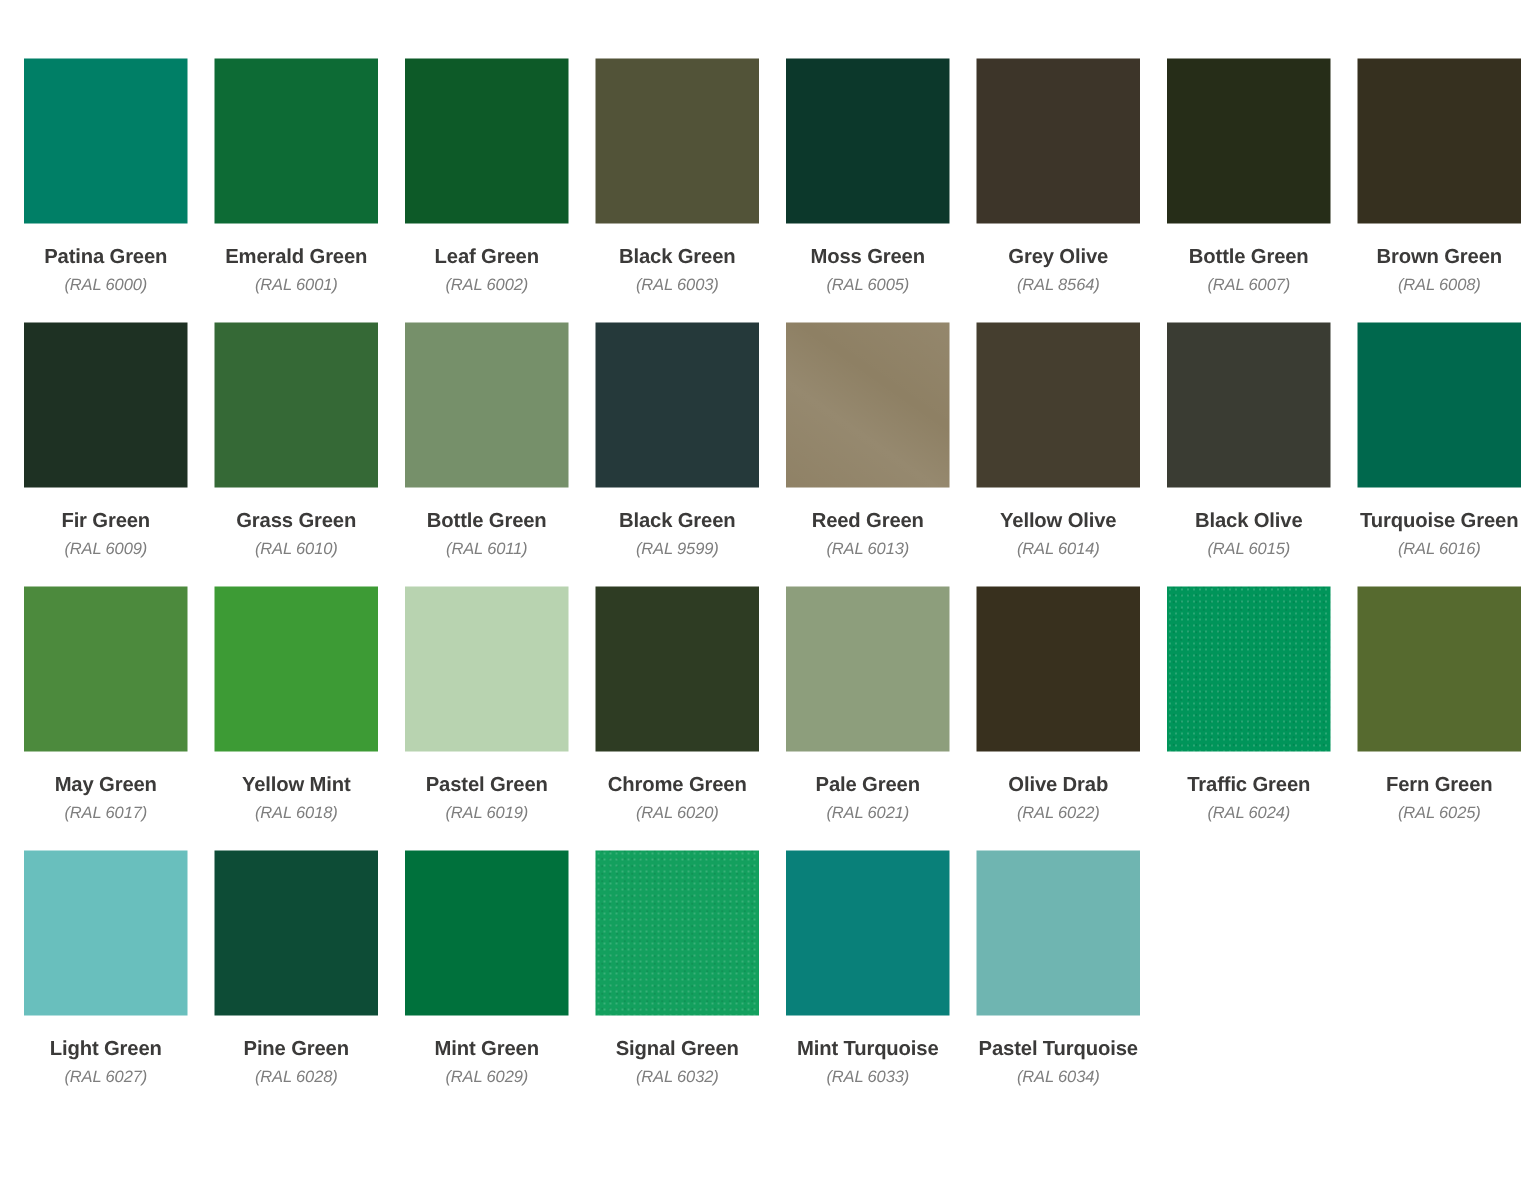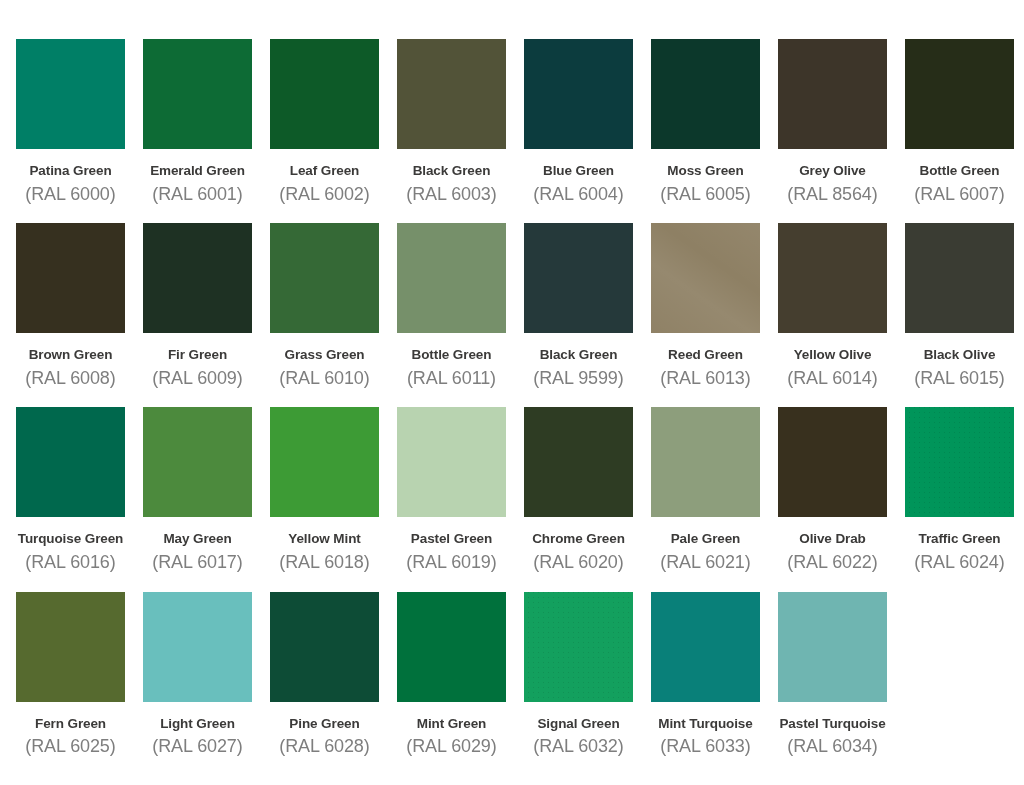--- a/index.html
+++ b/index.html
@@ -75,27 +75,28 @@
     font-weight: bold;
     color: #3b3a39;
     text-align: center;
     line-height: 1.15;
     white-space: nowrap;
     letter-spacing: -0.1px;
   }
 
   .swatch-code {
     margin-top: 5px;
-    font-size: 18px;
+    font-size: 11px;
     font-weight: normal;
     color: #7e7e7e;
     text-align: center;
     line-height: 1.15;
     white-space: nowrap;
     letter-spacing: -0.1px;
+    font-style: italic;
   }
 </style>
 </head>
 <body>
 
 <div class="chart">
   <div class="swatch-grid">
       <div class="swatch-cell">
         <div class="swatch-chip" style="background-color: rgb(0, 127, 102);"></div>
         <div class="swatch-name">Patina Green</div>
@@ -110,25 +111,20 @@
         <div class="swatch-chip" style="background-color: rgb(13, 90, 40);"></div>
         <div class="swatch-name">Leaf Green</div>
         <div class="swatch-code">(RAL 6002)</div>
       </div>
       <div class="swatch-cell">
         <div class="swatch-chip" style="background-color: rgb(82, 83, 56);"></div>
         <div class="swatch-name">Black Green</div>
         <div class="swatch-code">(RAL 6003)</div>
       </div>
       <div class="swatch-cell">
-        <div class="swatch-chip" style="background-color: rgb(12, 60, 62);"></div>
-        <div class="swatch-name">Blue Green</div>
-        <div class="swatch-code">(RAL 6004)</div>
-      </div>
-      <div class="swatch-cell">
         <div class="swatch-chip" style="background-color: rgb(12, 56, 43);"></div>
         <div class="swatch-name">Moss Green</div>
         <div class="swatch-code">(RAL 6005)</div>
       </div>
       <div class="swatch-cell">
         <div class="swatch-chip" style="background-color: rgb(61, 53, 41);"></div>
         <div class="swatch-name">Grey Olive</div>
         <div class="swatch-code">(RAL 8564)</div>
       </div>
       <div class="swatch-cell">

